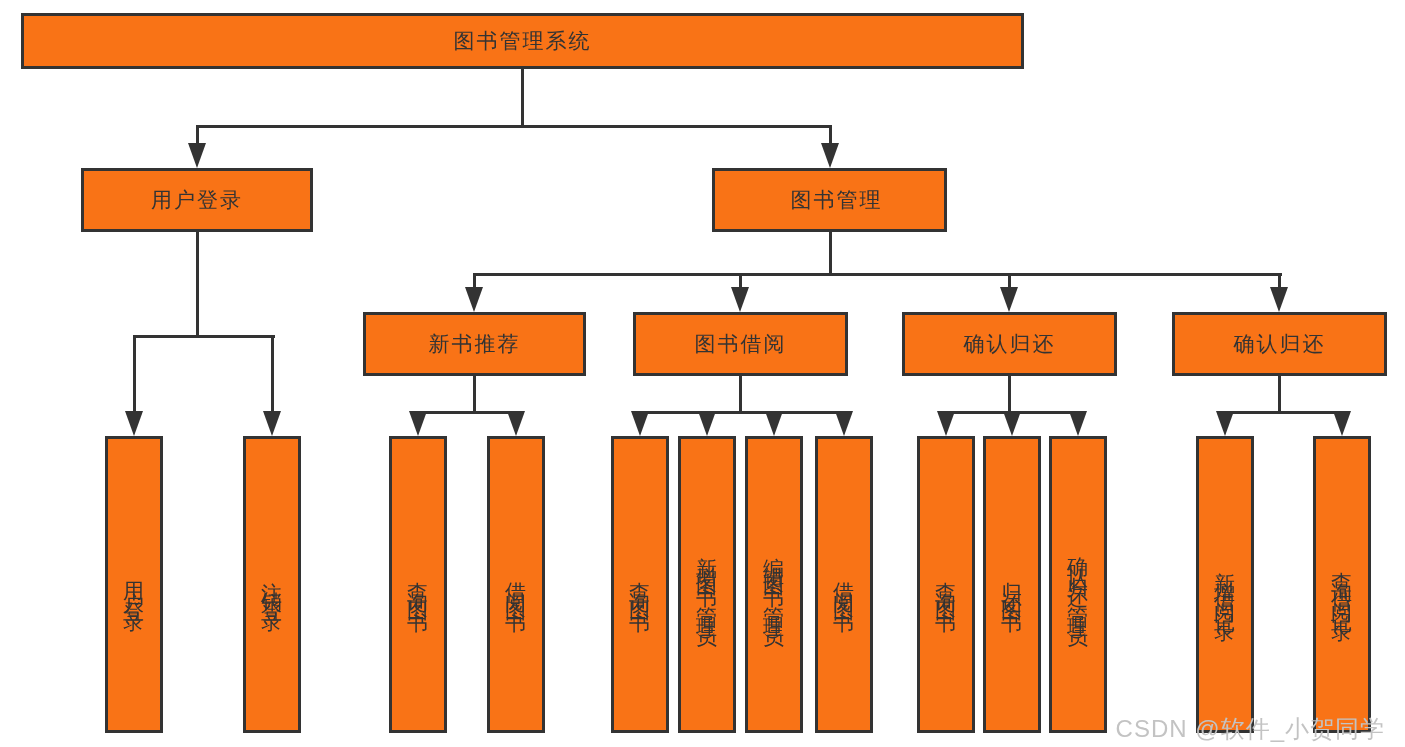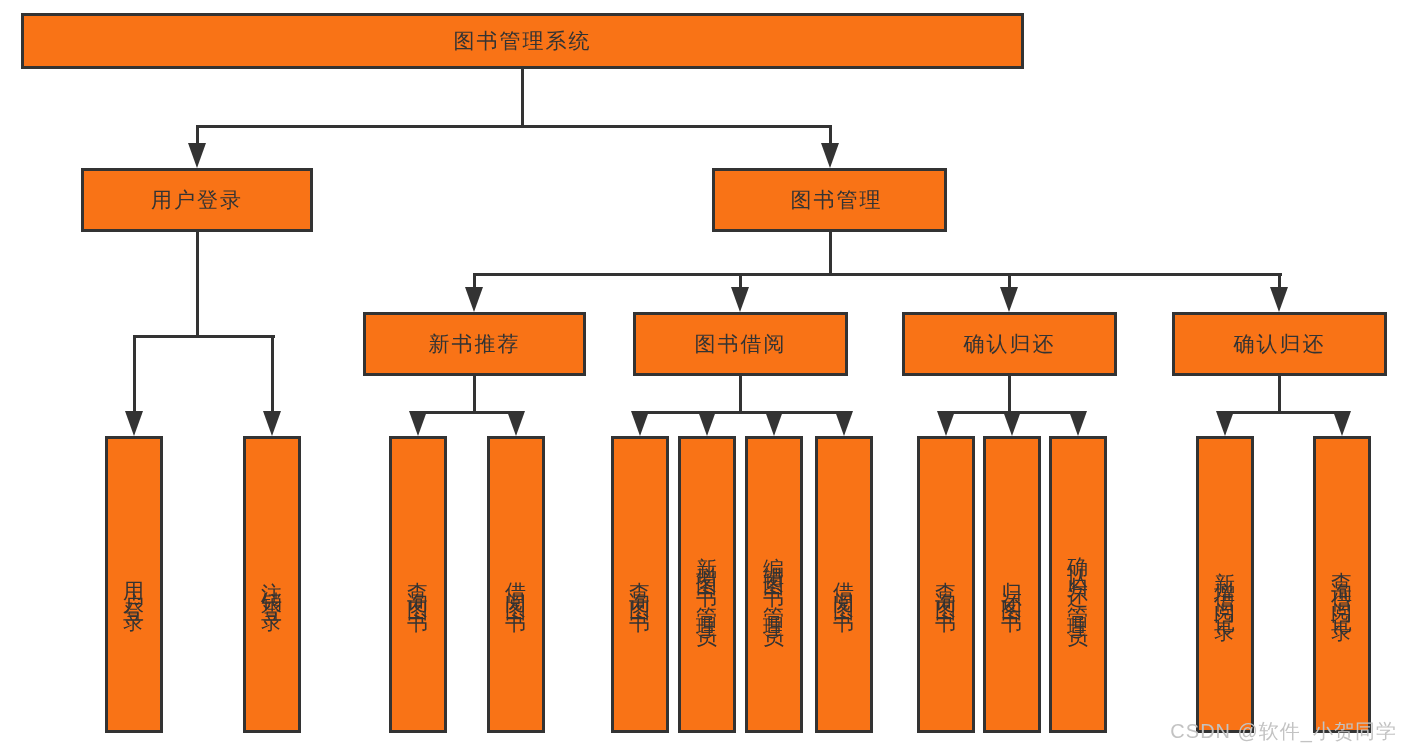--- a/index.html
+++ b/index.html
@@ -31,21 +31,21 @@
   .n-c1{left:611px;} .n-c2{left:678px;} .n-c3{left:745px;} .n-c4{left:815px;}
   .n-d1{left:917px;} .n-d2{left:983px;} .n-d3{left:1049px;}
   .n-e1{left:1196px;} .n-e2{left:1313px;}
   
   .hl{position:absolute;height:3px;background:#333;}
   .vl{position:absolute;width:3px;background:#333;}
   .ar{position:absolute;width:0;height:0;
       border-left:9px solid transparent;border-right:9px solid transparent;
       border-top:25px solid #333;}
   .watermark{
-    position:absolute;right:8px;bottom:2px;font-size:20px;color:#c3c3c3;
+    position:absolute;right:20px;bottom:2px;font-size:24px;color:#c3c3c3;
     letter-spacing:1px;white-space:nowrap;
   }
 </style>
 </head>
 <body>
 
 <div class="canvas">
 
   <div class="box hbox n-root">
     <span>图书管理系统</span>

